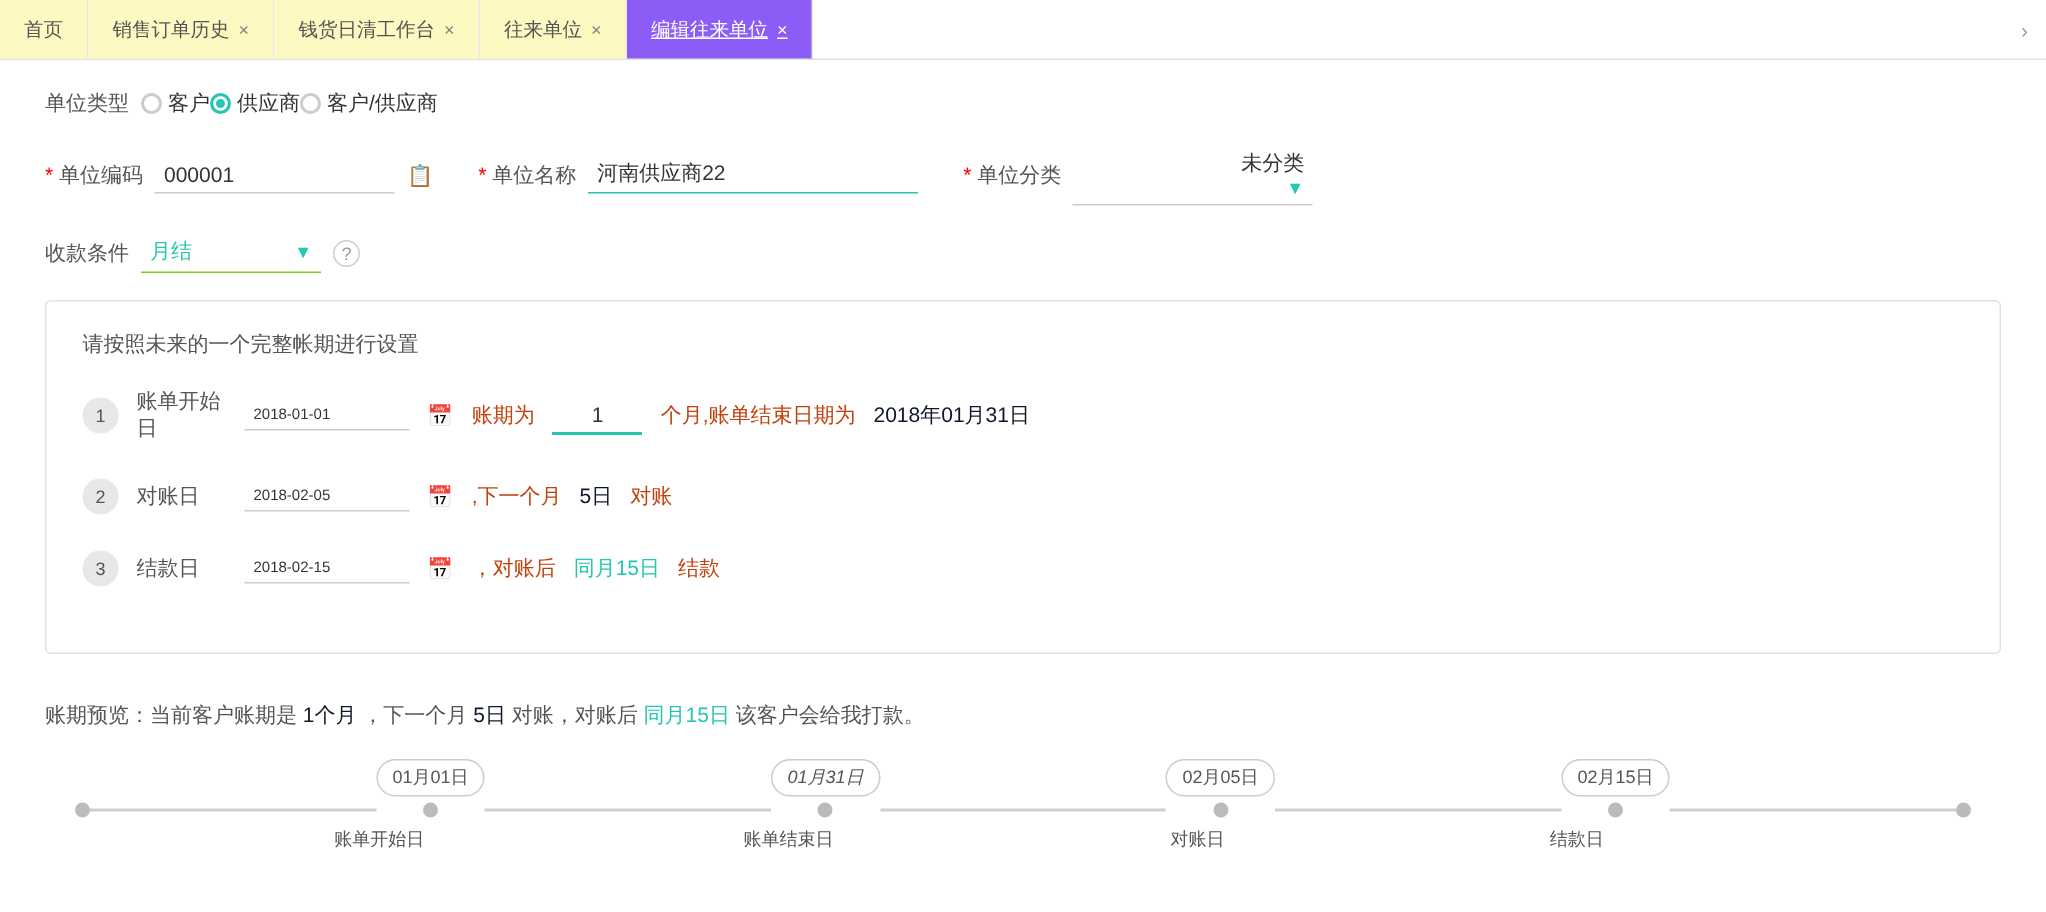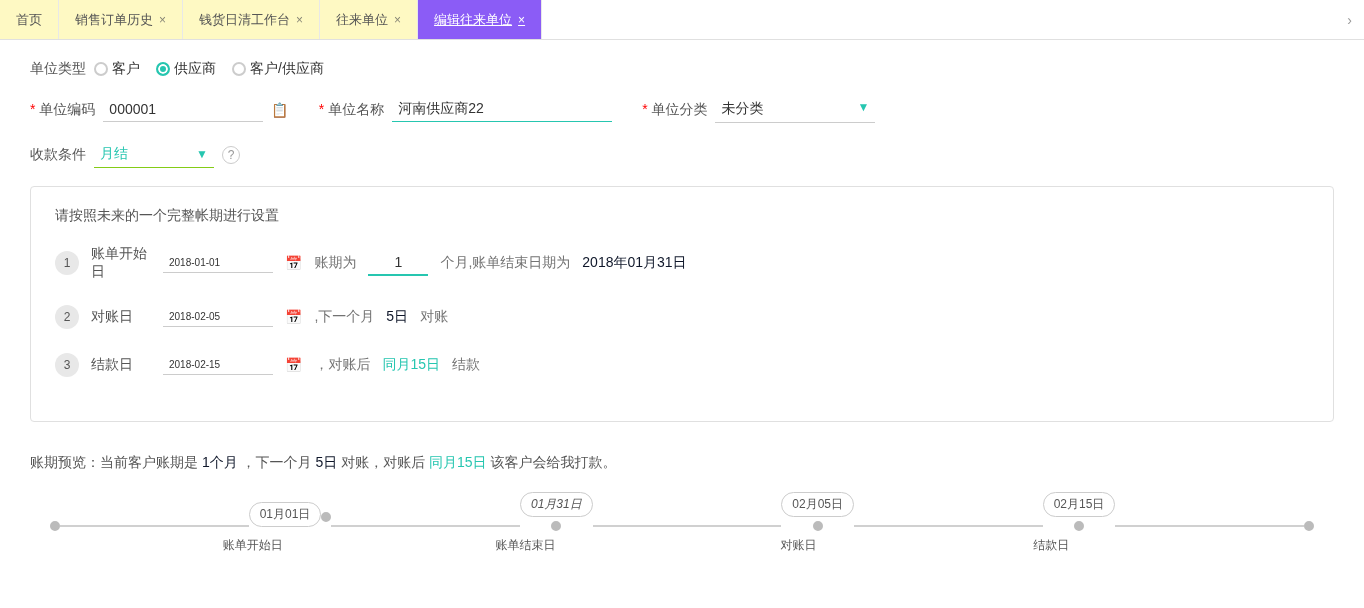--- a/index.html
+++ b/index.html
@@ -69,21 +69,20 @@
     .form-label {
       color: #555;
       white-space: nowrap;
     }
     .form-label.required::before {
       content: '* ';
       color: #f00;
     }
     .radio-group {
       display: flex;
-      gap: 16px;
       align-items: flex-start;
     }
     .radio-item {
       display: flex;
       align-items: center;
       gap: 4px;
       cursor: pointer;
     }
     .radio-circle {
       width: 14px;
@@ -109,26 +108,27 @@
       color: #333;
     }
 
     .name-input {
       width: 220px;
       border-bottom-color: #26c6b0;
     }
 
     .select-field {
       display: flex;
-      align-items: flex-start;
+      align-items: flex-end;
       gap: 0;
       border-bottom: 1px solid #ccc;
       padding: 4px 6px;
       width: 160px;
       cursor: pointer;
+      flex-direction: column;
     }
     .select-field-val { flex: 1; font-size: 14px; }
     .chevron-icon { color: #26c6b0; font-size: 12px; }
 
     .calendar-icon {
       color: #26c6b0;
       cursor: pointer;
       font-size: 14px;
     }
 
@@ -214,21 +214,21 @@
     .month-input {
       border: none;
       border-bottom: 2px solid #26c6b0;
       padding: 4px 6px;
       font-size: 14px;
       outline: none;
       width: 60px;
       color: #333;
       text-align: center;
     }
-    .desc-text { color: #737373; font-size: 14px; }
+    .desc-text { color: #c2410c; font-size: 14px; }
     .highlight-orange { color: #0f172a; font-weight: 500; }
     .highlight-teal { color: #26c6b0; font-weight: 500; }
 
     
     .preview-section {
       padding: 16px 0 8px 0;
     }
     .preview-text {
       font-size: 14px;
       color: #555;
@@ -356,21 +356,21 @@
       <span class="highlight-teal">同月15日</span>
       <span>该客户会给我打款。</span>
     </div>
 
     <div style="display:flex; align-items:flex-end; width:100%; padding: 0 20px;">
 
       <div style="display:flex; flex-direction:column; align-items:center; flex-shrink:0;">
         <div style="width:10px;height:10px;border-radius:50%;background:#bbb;border:2px solid #bbb;"></div>
       </div>
       <div style="flex:1;height:2px;background:#d0d0d0;margin-bottom:4px;"></div>
-      <div style="display:flex;flex-direction:row;align-items:center;flex-shrink:0;">
+      <div style="display:flex;flex-direction:column;align-items:center;flex-shrink:0;">
         <div style="border:1px solid #ccc;border-radius:20px;padding:3px 10px;font-size:12px;color:#555;background:#fff;white-space:nowrap;margin-bottom:4px;">01月01日</div>
         <div style="width:10px;height:10px;border-radius:50%;background:#bbb;border:2px solid #bbb;margin-bottom:0;"></div>
       </div>
       <div style="flex:1;height:2px;background:#d0d0d0;margin-bottom:4px;"></div>
       <div style="display:flex;flex-direction:column;align-items:center;flex-shrink:0;font-style:italic;">
         <div style="border:1px solid #ccc;border-radius:20px;padding:3px 10px;font-size:12px;color:#555;background:#fff;white-space:nowrap;margin-bottom:4px;">01月31日</div>
         <div style="width:10px;height:10px;border-radius:50%;background:#bbb;border:2px solid #bbb;"></div>
       </div>
       <div style="flex:1;height:2px;background:#d0d0d0;margin-bottom:4px;"></div>
       <div style="display:flex;flex-direction:column;align-items:center;flex-shrink:0;">

